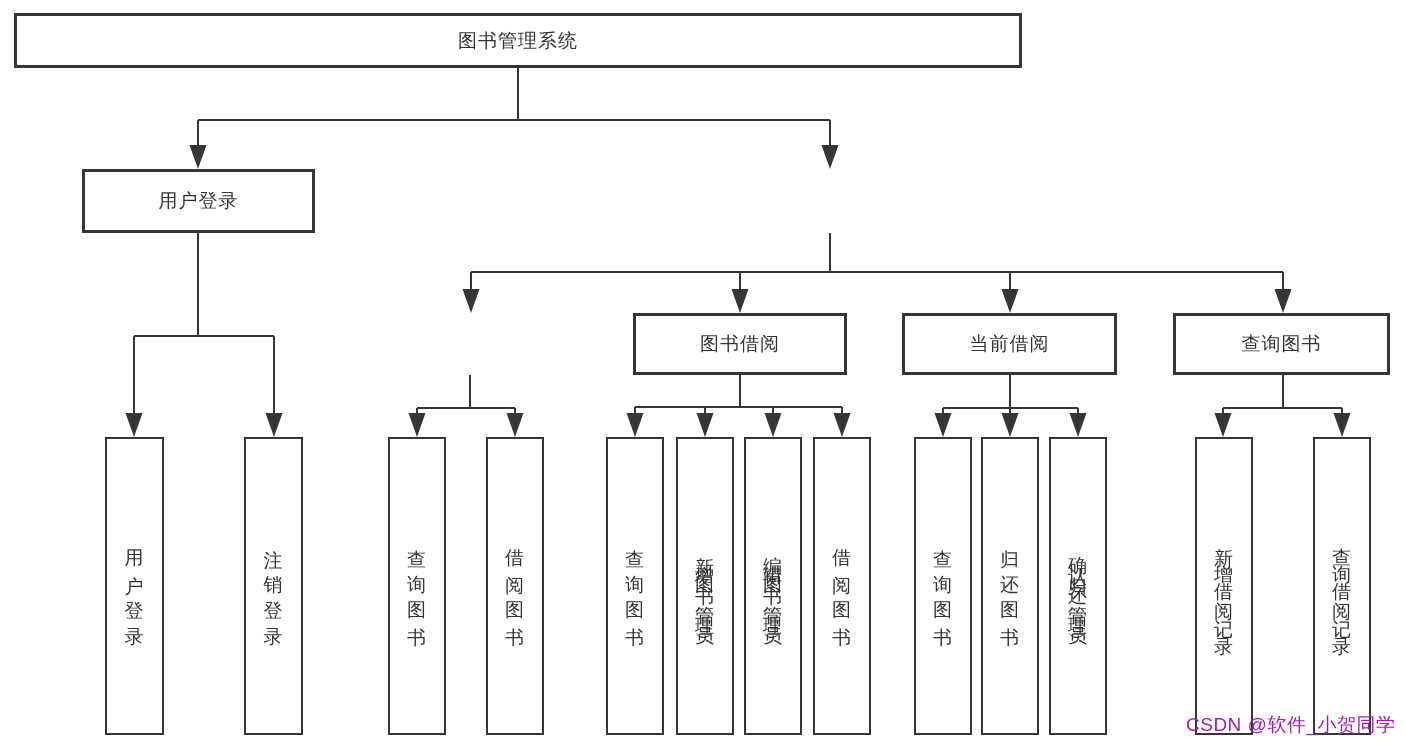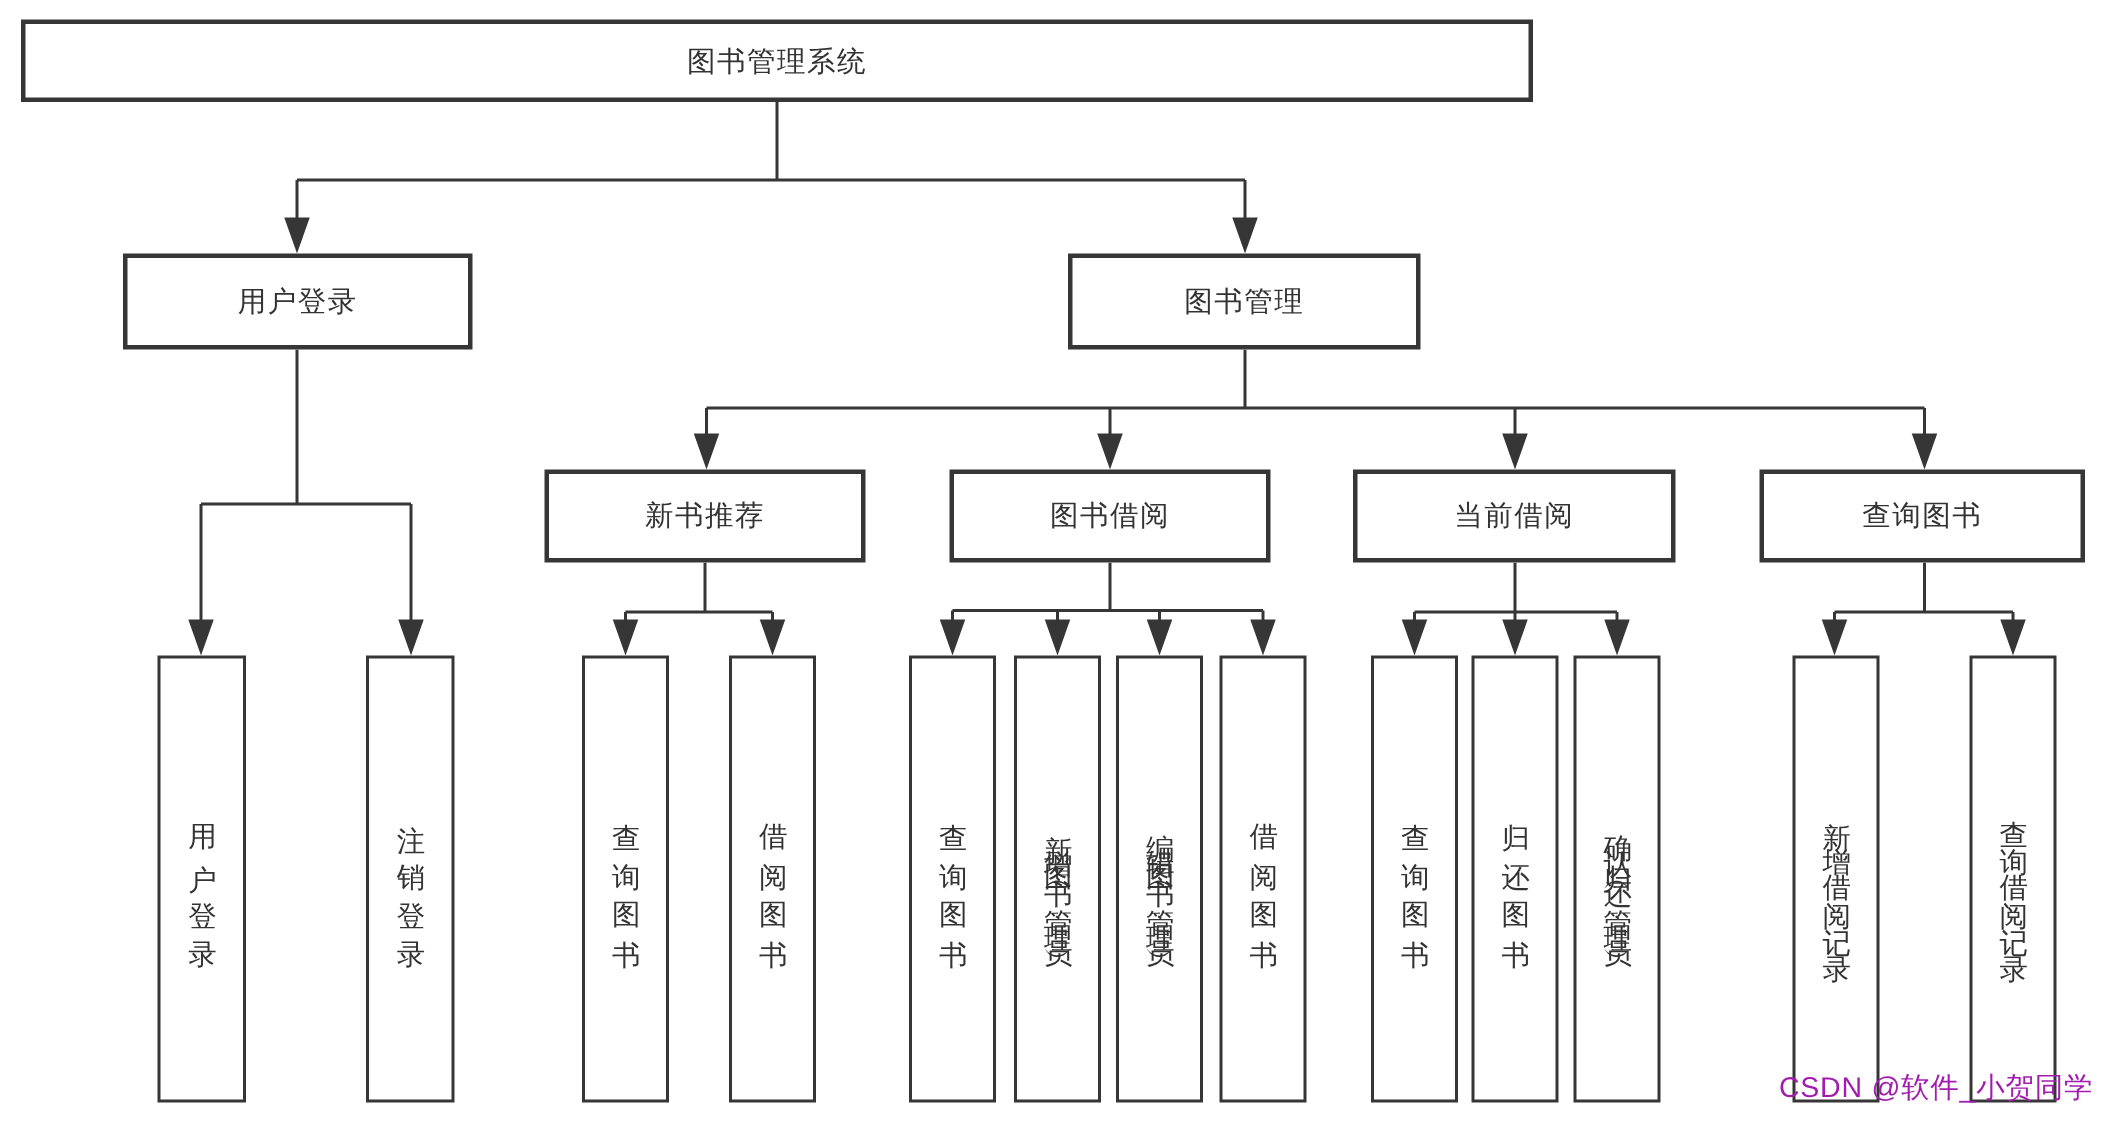--- a/index.html
+++ b/index.html
@@ -67,27 +67,21 @@
       M1333.5 413 L1350.5 413 L1342 437 Z"></path>
   </svg>
 
   <div class="node root" style="left:14px;top:13px;width:1008px;height:55px">
     <span class="hlabel">图书管理系统</span>
   </div>
 
   <div class="node" style="left:82px;top:169px;width:233px;height:64px">
     <span class="hlabel">用户登录</span>
   </div>
-  <div class="node" style="left:712px;top:169px;width:235px;height:64px">
-    <span class="hlabel">图书管理</span>
-  </div>
 
-  <div class="node" style="left:363px;top:313px;width:214px;height:62px">
-    <span class="hlabel">新书推荐</span>
-  </div>
   <div class="node" style="left:902px;top:313px;width:215px;height:62px">
     <span class="hlabel">当前借阅</span>
   </div>
   <div class="node" style="left:633px;top:313px;width:214px;height:62px">
     <span class="hlabel">图书借阅</span>
   </div>
   <div class="node" style="left:1173px;top:313px;width:217px;height:62px">
     <span class="hlabel">查询图书</span>
   </div>
 

